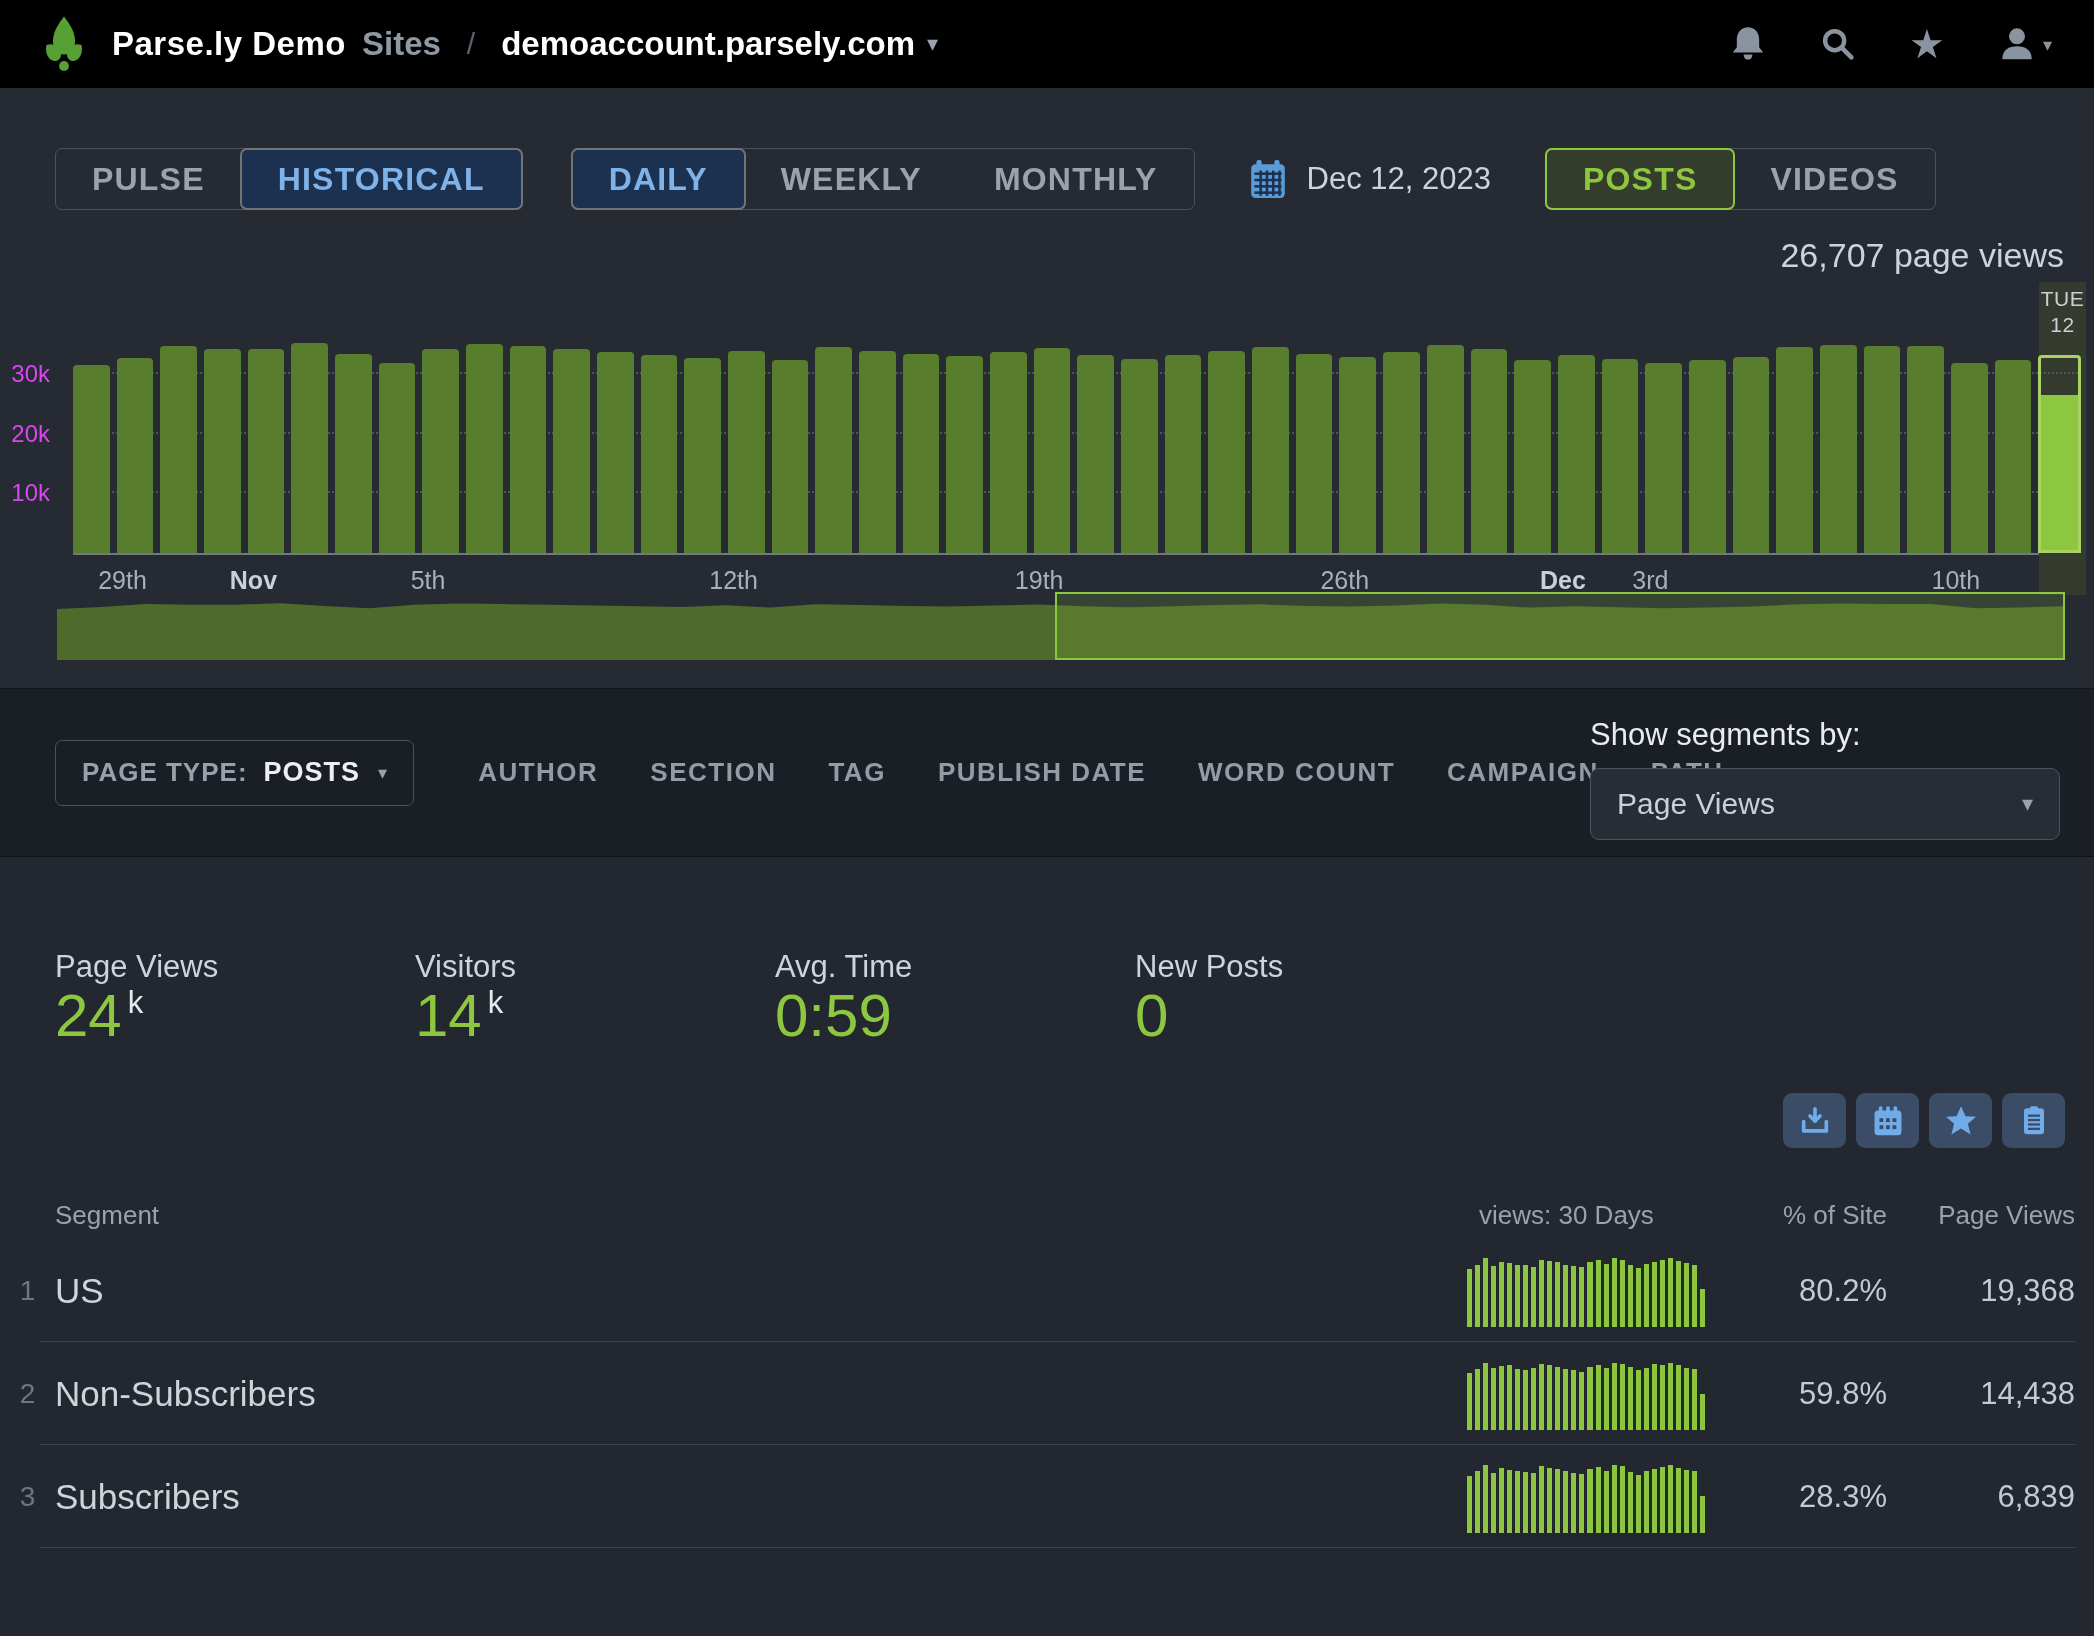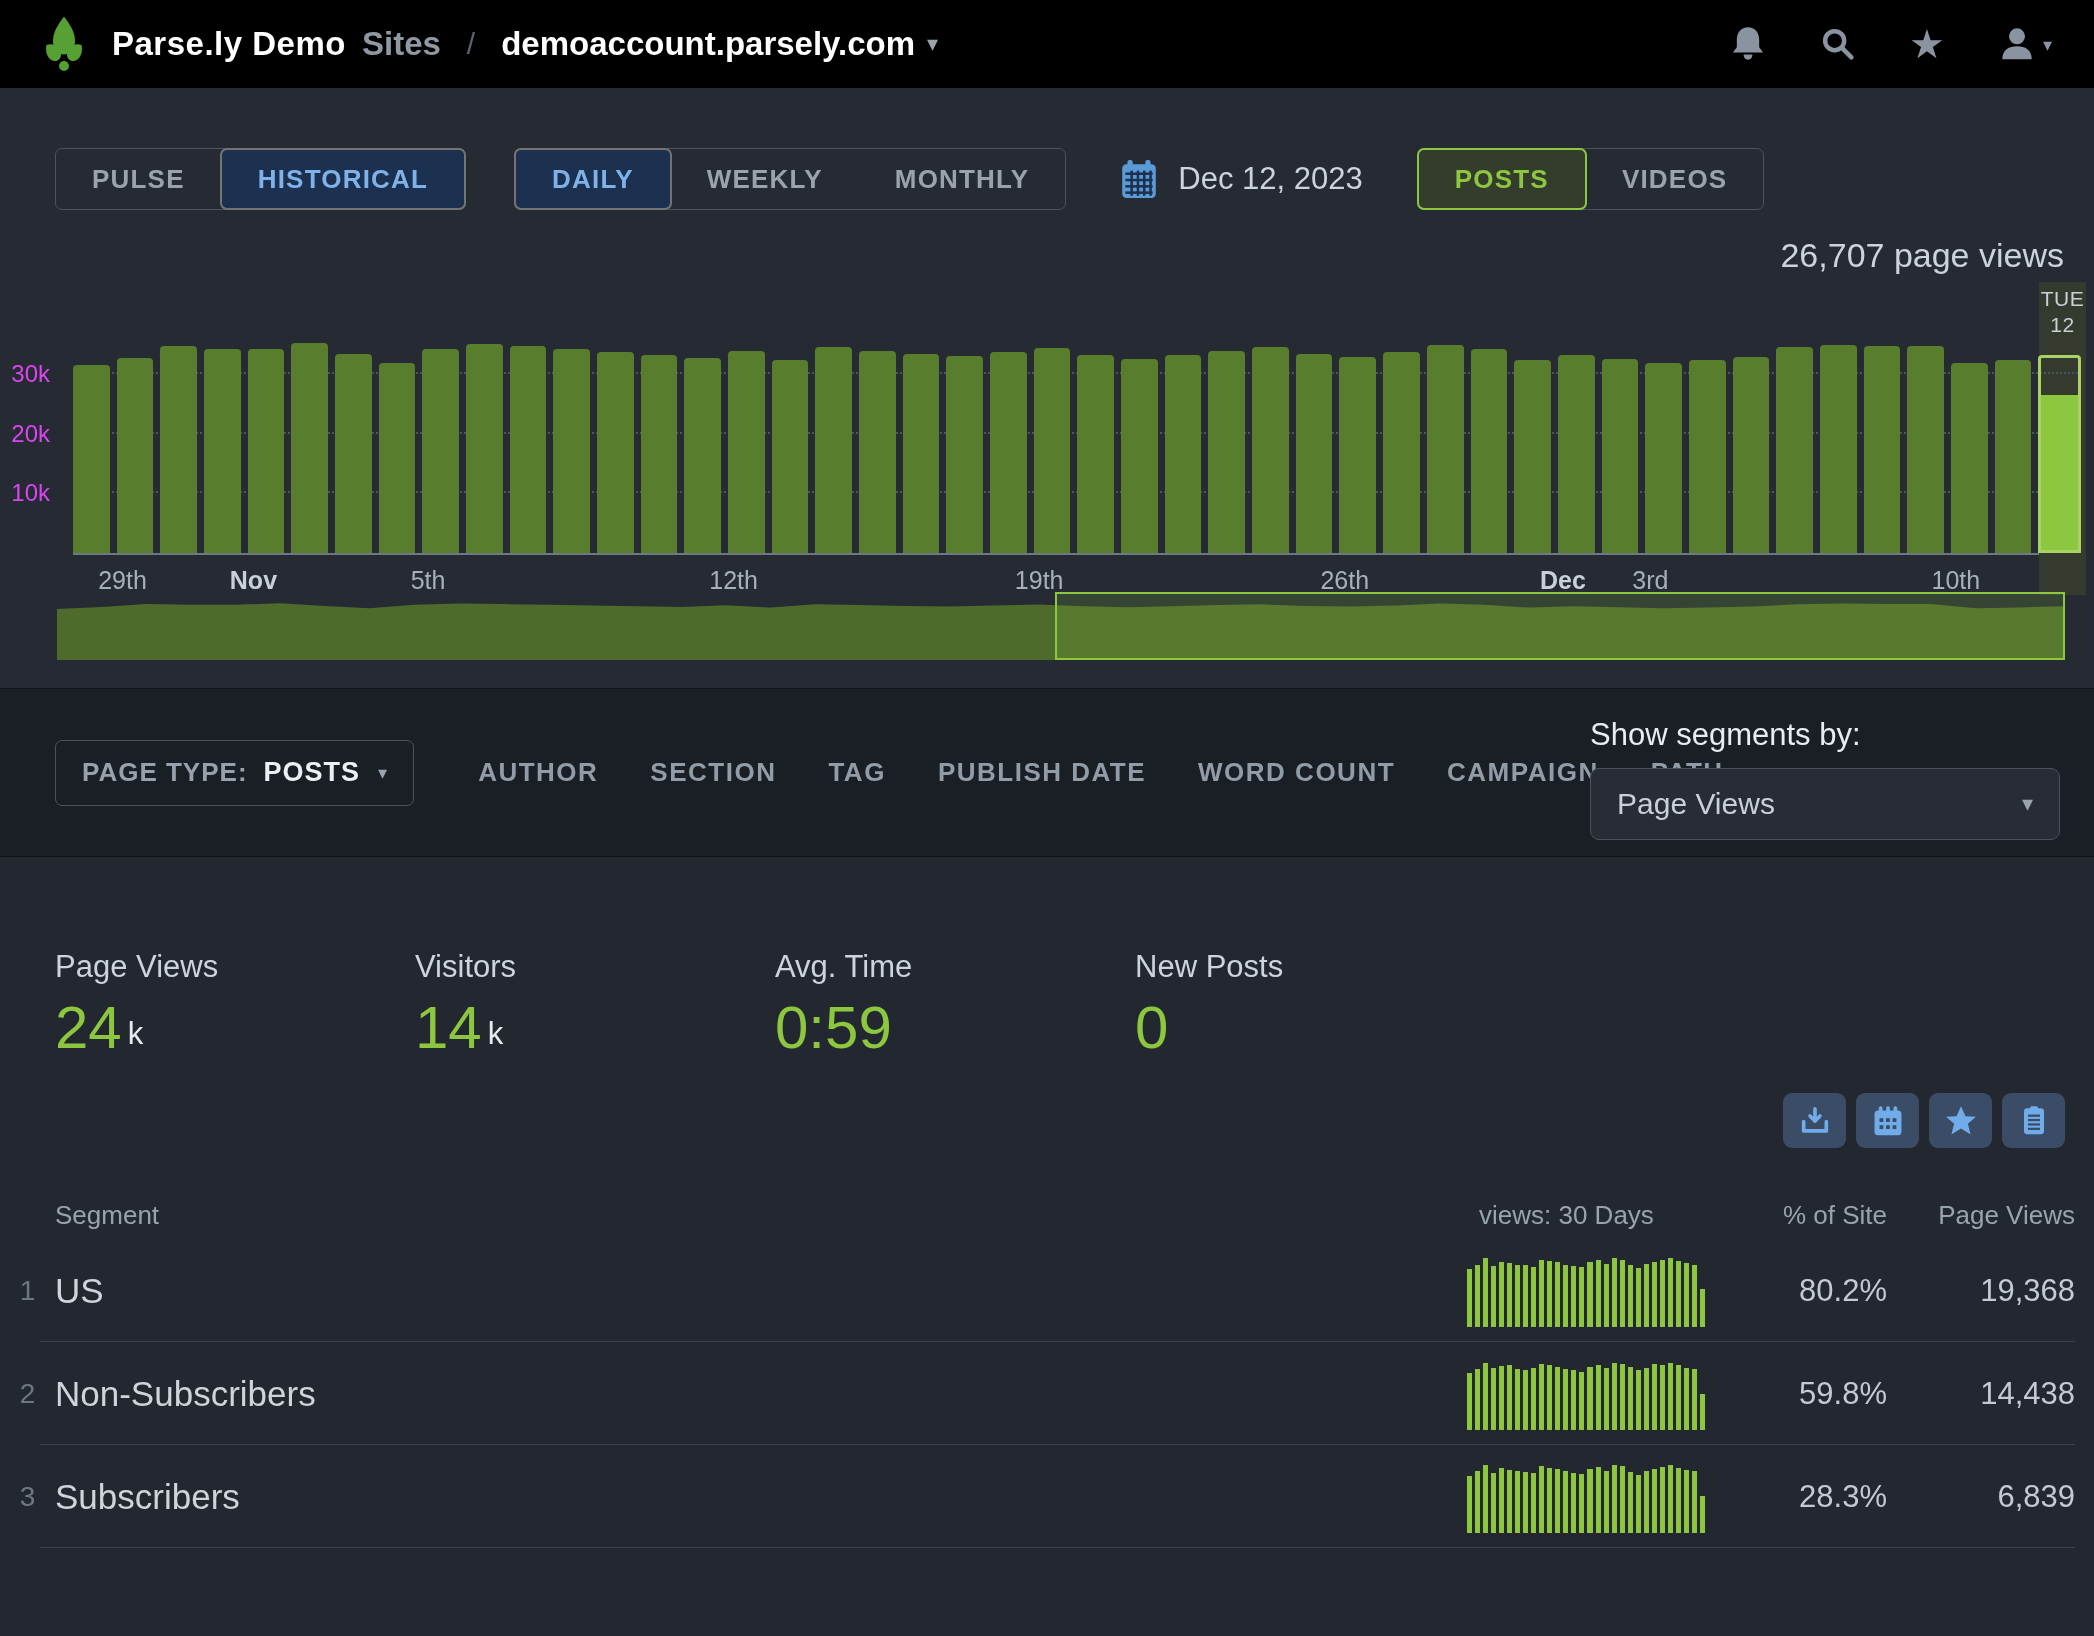--- a/index.html
+++ b/index.html
@@ -26,21 +26,21 @@
   .tabs{display:flex;align-items:center;gap:48px;height:76px;padding:0 0 0 57px;border-bottom:3px solid #383f47;box-sizing:border-box;}
   .tab{font-size:30px;color:#aab3bd;position:relative;height:76px;display:flex;align-items:center;cursor:pointer;white-space:nowrap;}
   .tab.active{color:#fff;font-weight:700;}
   .tab.active::after{content:'';position:absolute;left:-12px;right:-12px;bottom:-6px;height:8px;background:#8dc63f;border-radius:1px;}
   .nav-divider{width:2px;height:44px;background:#3c434c;}
 
   
   .panel{position:relative;height:601px;background:#262b33;border-bottom:1px solid #11151a;box-sizing:border-box;}
   .toolbar{position:absolute;top:60px;left:55px;display:flex;align-items:center;}
   .toggle-group{display:flex;border:1px solid #4a525a;border-radius:7px;height:62px;box-sizing:border-box;align-items:stretch;}
-  .toggle{padding:0 36px;display:flex;align-items:center;font-size:26px;font-weight:700;letter-spacing:1.2px;color:#9aa3ad;cursor:pointer;border-radius:7px;box-sizing:border-box;text-align:right;}
+  .toggle{padding:0 36px;display:flex;align-items:center;font-size:32px;font-weight:700;letter-spacing:1.2px;color:#9aa3ad;cursor:pointer;border-radius:7px;box-sizing:border-box;text-align:right;}
   .toggle.sel-blue{background:#1c3050;border:2px solid #737373;color:#7fb2e8;margin:-1px;}
   .toggle.sel-green{background:#343c2b;border:2px solid #8dc63f;color:#8dc63f;margin:-1px;}
   .tg-gap{margin-left:48px;}
   .date-picker{display:flex;align-items:center;margin-left:54px;cursor:pointer;}
   .date-text{font-size:31px;color:#ccd3da;margin-left:20px;}
   .toolbar .toggle-group.last{margin-left:54px;}
 
   .total-views{position:absolute;top:148px;right:30px;font-size:34px;color:#ccd3db;}
 
   .y-ticks{position:absolute;left:6px;top:250px;height:215px;width:44px;}
@@ -74,21 +74,21 @@
   .show-by{position:absolute;right:34px;top:28px;width:470px;}
   .show-by-label{font-size:31px;color:#e9edf1;margin-bottom:15px;}
   .show-by-select{height:72px;border:1px solid #4a525c;border-radius:9px;background:#272c35;display:flex;align-items:center;justify-content:space-between;padding:0 26px;cursor:pointer;box-sizing:border-box;}
   .show-by-select span:first-child{font-size:30px;color:#c9d0d7;}
 
   
   .main{position:relative;height:681px;background:#23272f;}
   .metrics{position:absolute;top:92px;left:55px;display:flex;}
   .metric{width:360px;}
   .metric-label{font-size:31px;color:#cdd4db;}
-  .metric-value-row{display:flex;align-items:flex-end;margin-top:12px;}
+  .metric-value-row{display:flex;align-items:flex-start;margin-top:0;}
   .metric-value{font-size:60px;line-height:62px;color:#8dc63f;}
   .metric-suffix{font-size:31px;color:#e6ebf0;margin-left:6px;padding-bottom:7px;}
 
   .actions{position:absolute;top:236px;right:29px;display:flex;gap:10px;}
   .action-btn{width:63px;height:55px;border-radius:9px;background:#3b4c66;display:flex;align-items:center;justify-content:center;color:#70acea;cursor:pointer;}
 
   .table{position:absolute;top:334px;left:0;right:19px;}
   .thead,.trow{display:grid;grid-template-columns:55px 1fr 252px 168px 188px;align-items:center;}
   .thead{height:48px;color:#99a3ae;font-size:26px;}
   .th-spark{padding-left:12px;}

